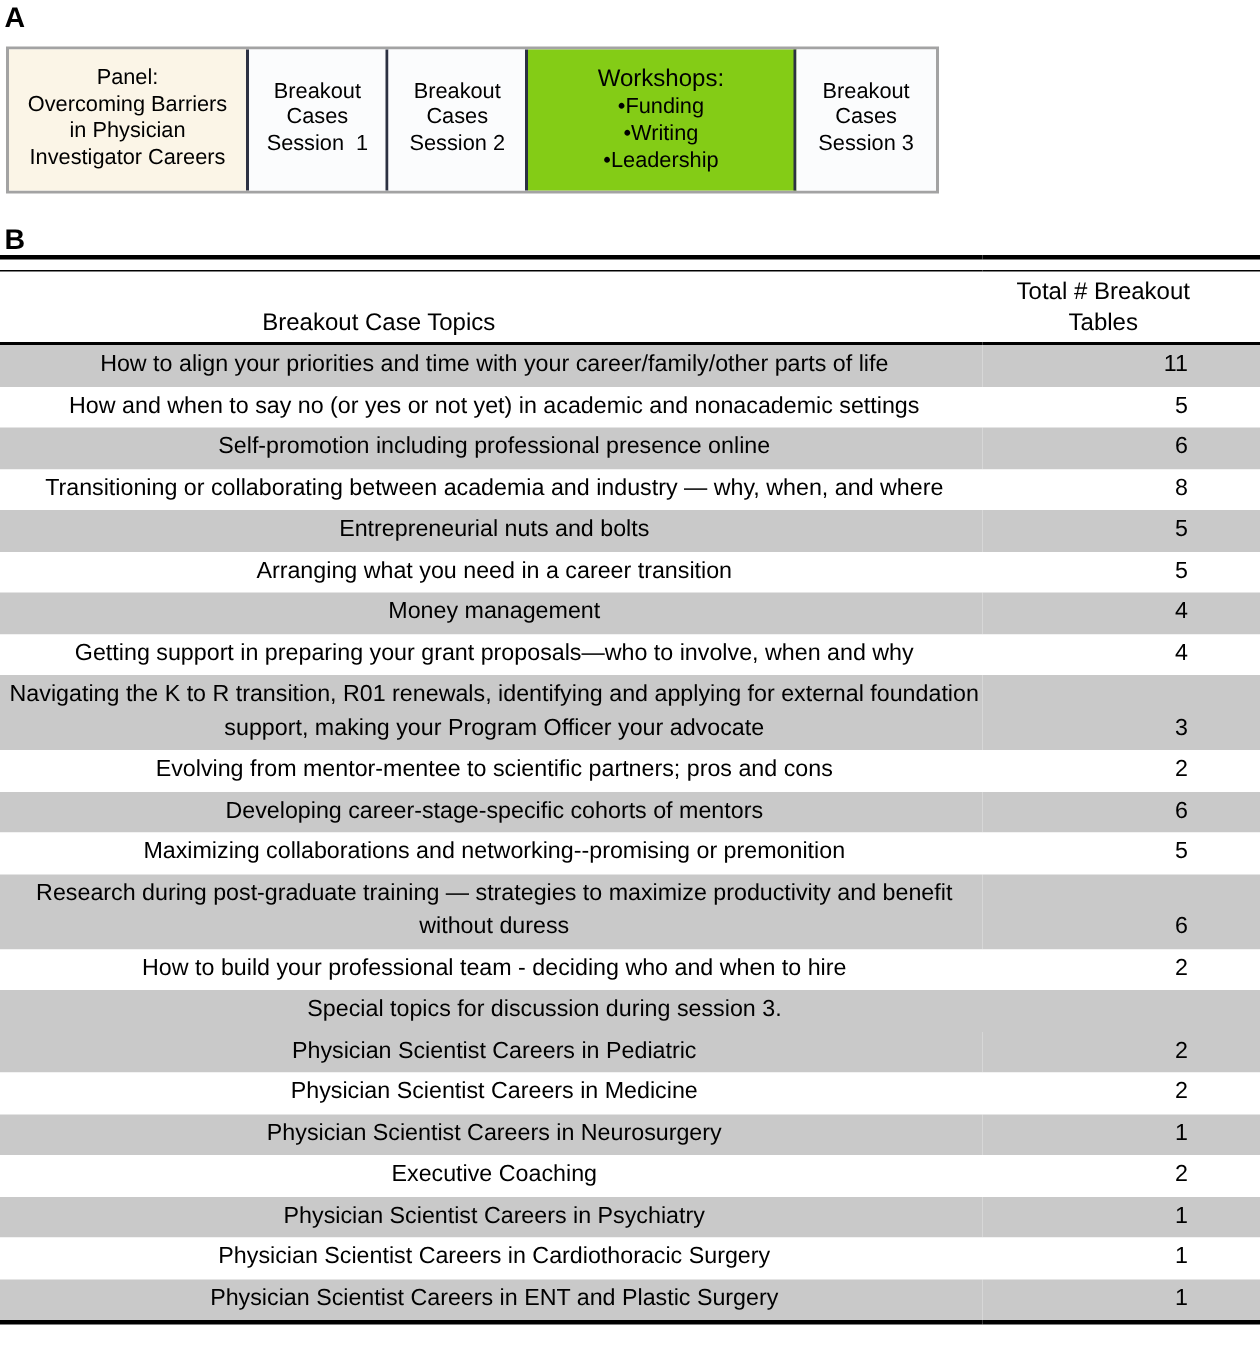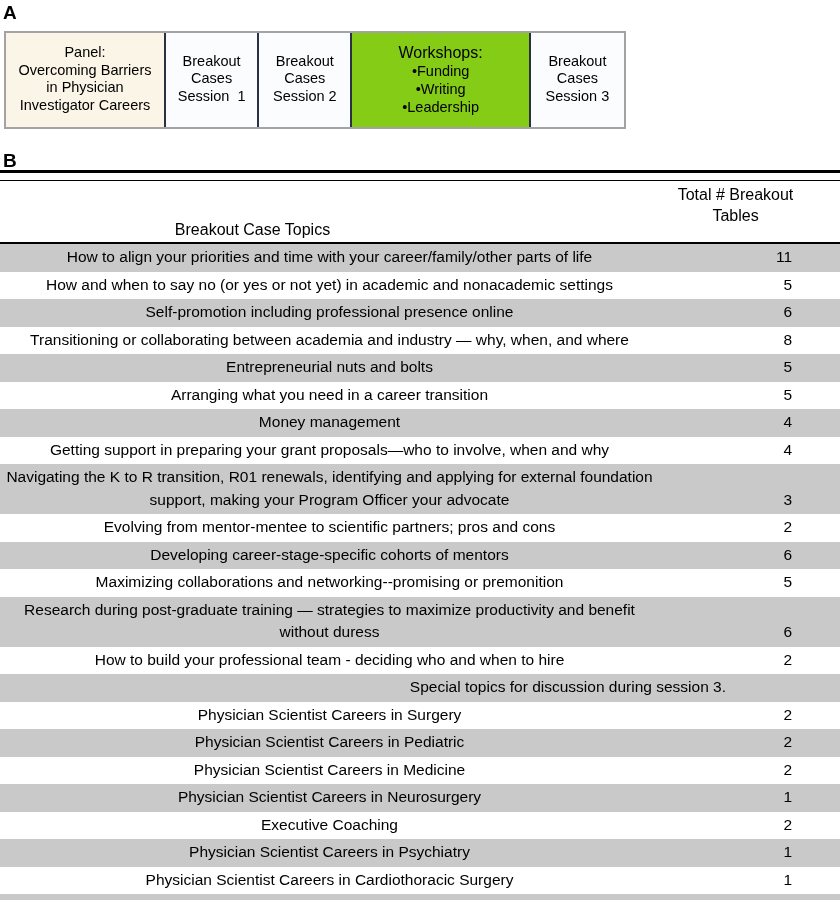--- a/index.html
+++ b/index.html
@@ -81,34 +81,34 @@
   thead th {
     font-weight: normal;
     font-size: 16px;
     line-height: 21px;
     vertical-align: bottom;
     padding: 3px 0 2px 0;
     border-bottom: 2.5px solid #000;
     text-align: center;
   }
   thead th.th-topic { padding-right: 150px; }
-  thead th.th-count { padding: 3px 24px 16px 0; }
+  thead th.th-count { padding: 3px 24px 2px 0; }
 
   tbody td {
     padding: 2px 0 3px 0;
     line-height: 22.5px;
     vertical-align: bottom;
   }
   tbody td.cell-topic { padding-left: 4px; text-align: center; }
   tbody td.cell-count { padding-right: 48px; text-align: right; }
   tbody tr.shaded td { background: #c9c9c9; }
   tbody tr.plain  td { background: #ffffff; }
 
   tbody td.cell-special {
-    text-align: right;
+    text-align: center;
     padding-right: 114px;
   }
 
   tbody tr.last-row td { border-bottom: 3px solid #000; }
 </style>
 </head>
 <body>
 
 <div>
   <div id="panel-a-label" class="panel-label">A</div>
@@ -217,24 +217,20 @@
           <td class="cell-topic">Research during post-graduate training — strategies to maximize productivity and benefit without duress</td>
           <td class="cell-count">6</td>
         </tr>
         <tr class="plain">
           <td class="cell-topic">How to build your professional team - deciding who and when to hire</td>
           <td class="cell-count">2</td>
         </tr>
         <tr class="shaded">
           <td colspan="2" class="cell-special">Special topics for discussion during session 3.</td>
         </tr>
-        <tr class="plain">
-          <td class="cell-topic">Physician Scientist Careers in Surgery</td>
-          <td class="cell-count">2</td>
-        </tr>
         <tr class="shaded">
           <td class="cell-topic">Physician Scientist Careers in Pediatric</td>
           <td class="cell-count">2</td>
         </tr>
         <tr class="plain">
           <td class="cell-topic">Physician Scientist Careers in Medicine</td>
           <td class="cell-count">2</td>
         </tr>
         <tr class="shaded">
           <td class="cell-topic">Physician Scientist Careers in Neurosurgery</td>

